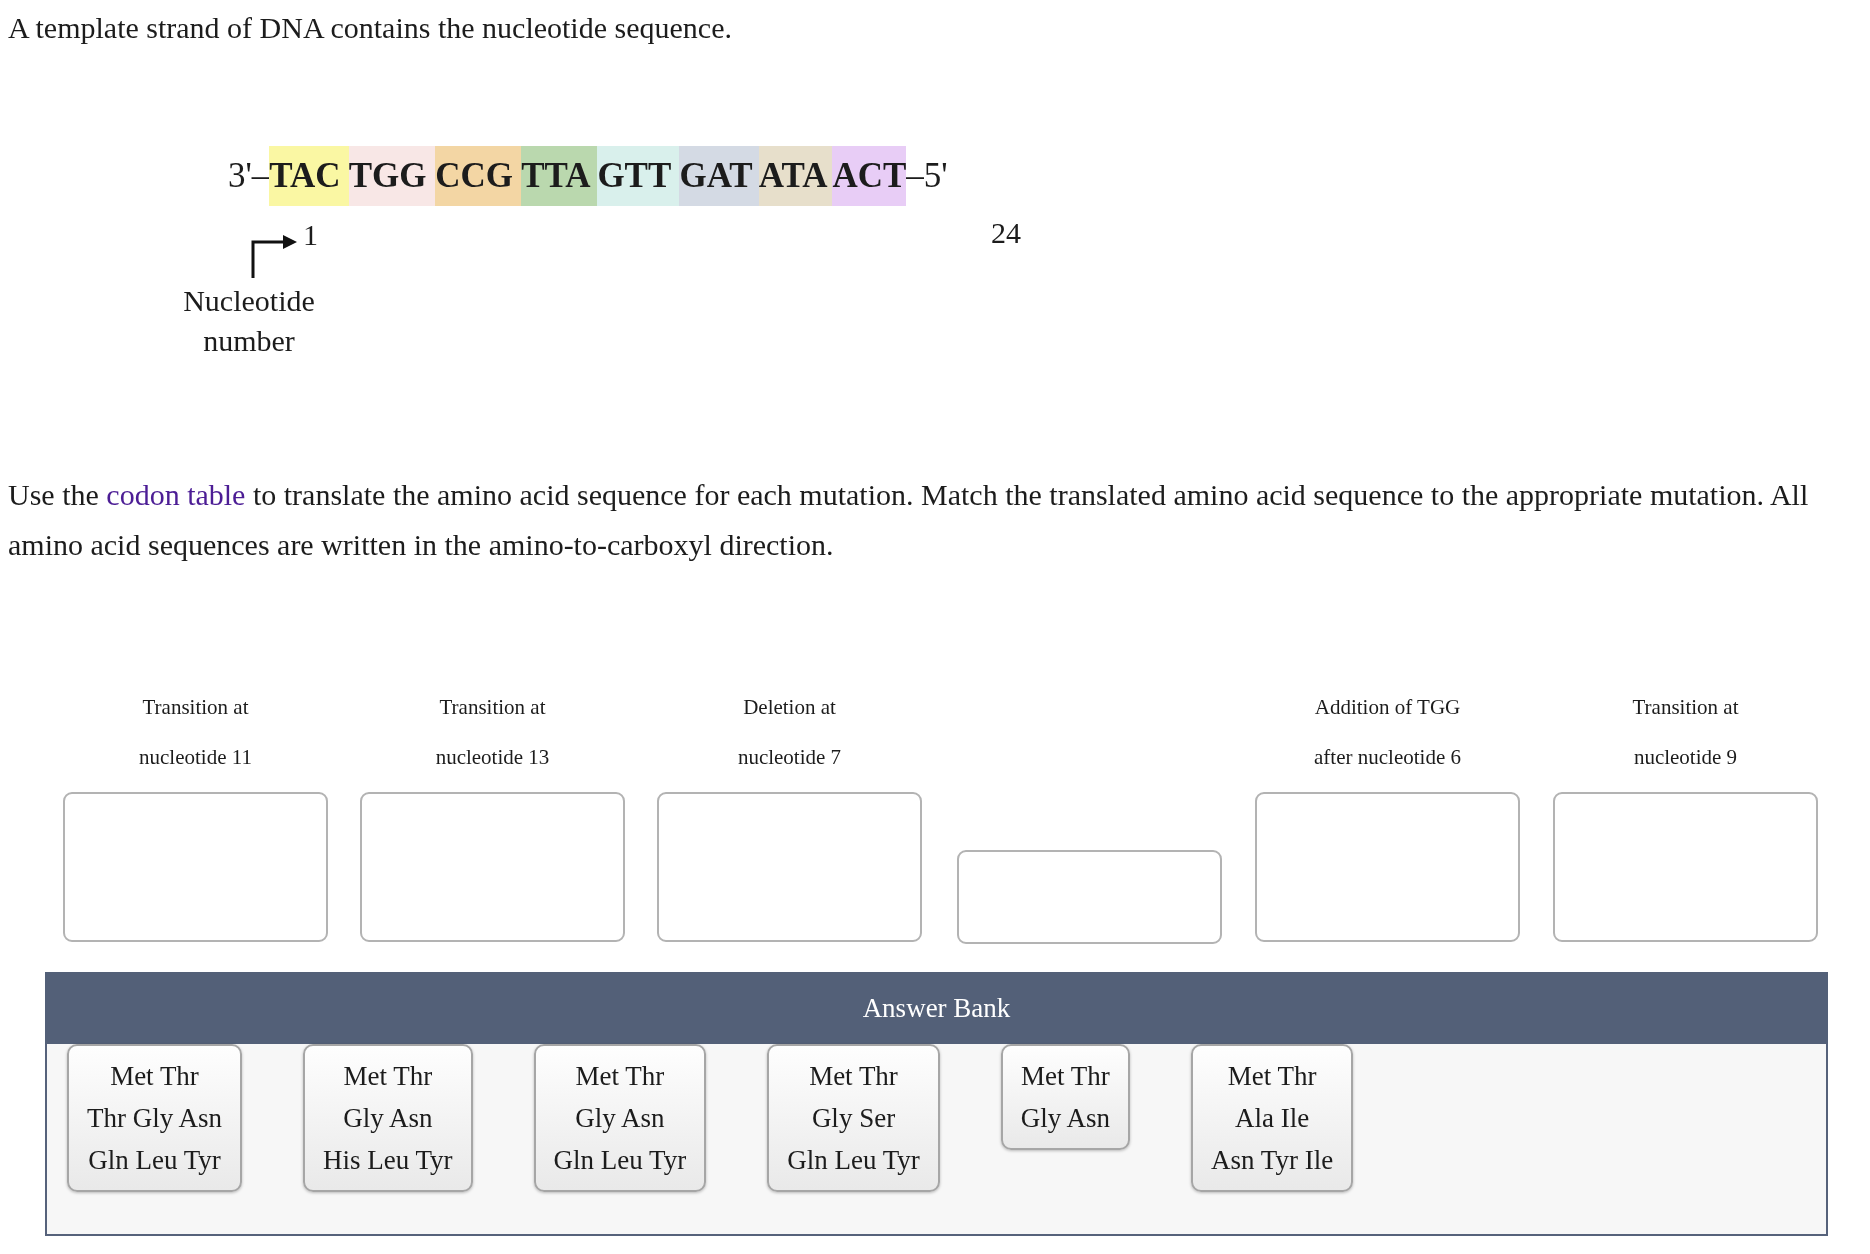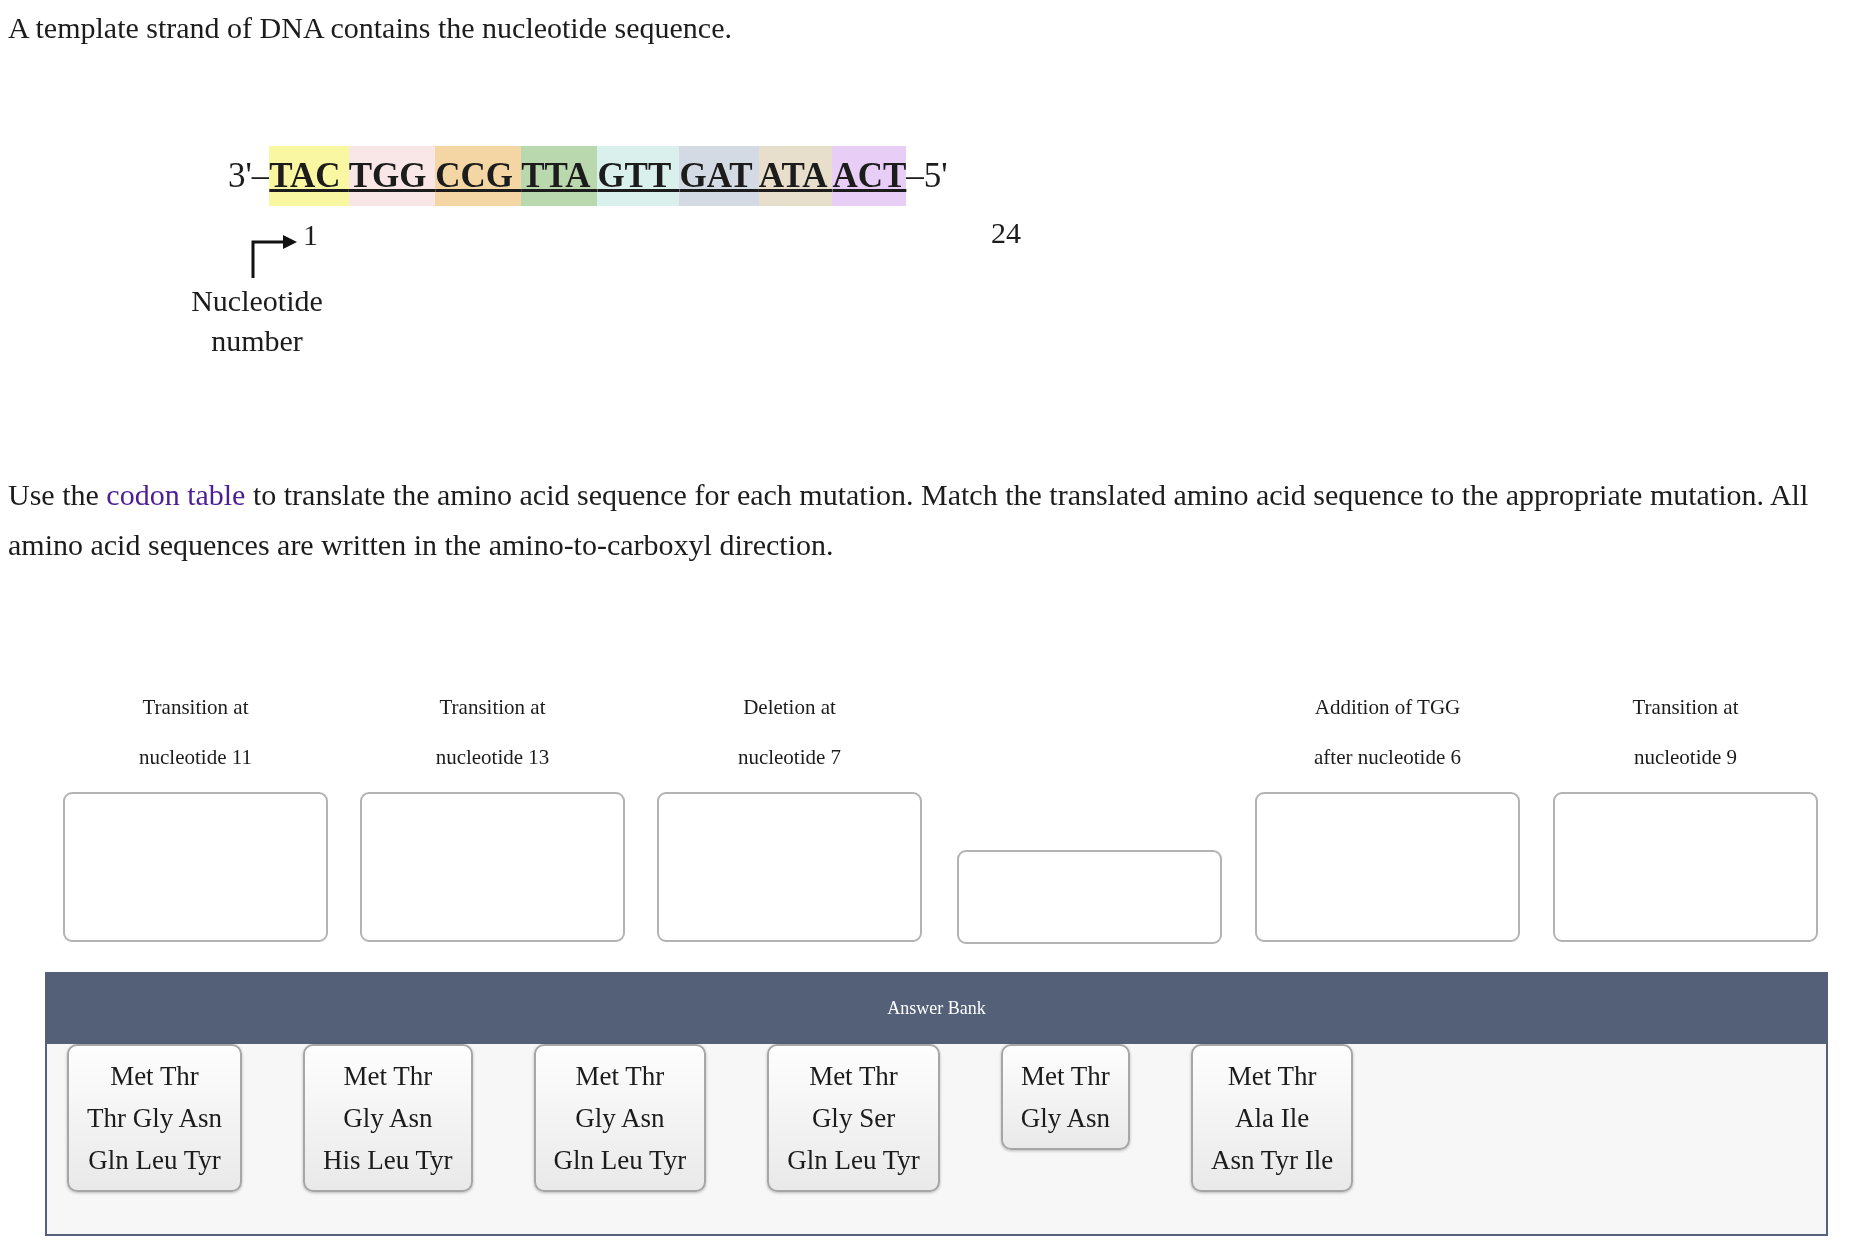--- a/index.html
+++ b/index.html
@@ -30,21 +30,20 @@
   #sequence {
     position: absolute;
     left: 228px; top: 148px;
     font-size: 35px;
     line-height: 56px;
     white-space: pre;
   }
   #sequence .codon {
     font-weight: bold;
     padding: 10px 0 11px 0;
-    text-decoration: underline;
   }
   .seq-end { font-weight: normal; }
 
   
   #num-start {
     position: absolute;
     left: 303px; top: 218px;
     font-size: 30px;
   }
   #num-end {
@@ -53,21 +52,21 @@
     width: 80px;
     text-align: center;
     font-size: 30px;
   }
   #num-arrow {
     position: absolute;
     left: 243px; top: 226px;
   }
   #num-caption {
     position: absolute;
-    left: 162px; top: 281px;
+    left: 154px; top: 281px;
     width: 190px;
     text-align: center;
     font-size: 30px;
     line-height: 40px;
   }
 
   
   #instructions {
     position: absolute;
     left: 8px; top: 440px;
@@ -103,21 +102,21 @@
   
   #answer-bank {
     position: absolute;
     left: 45px; top: 972px;
     width: 1783px;
   }
   #answer-bank-header {
     height: 72px;
     background: #536078;
     color: #ffffff;
-    font-size: 18px;
+    font-size: 27px;
     display: flex;
     align-items: center;
     justify-content: center;
   }
   #answer-bank-body {
     height: 190px;
     background: #f7f7f7;
     border: 2px solid #56627b;
     border-top: none;
     display: flex;

